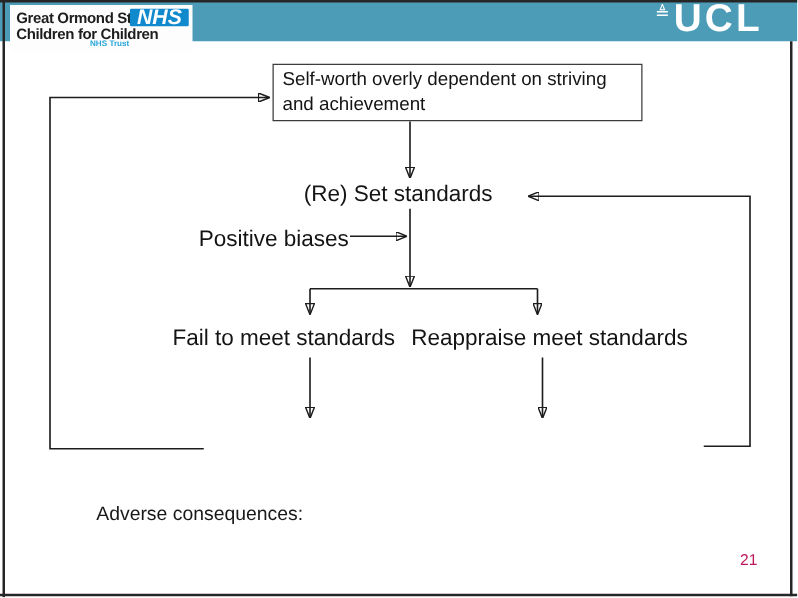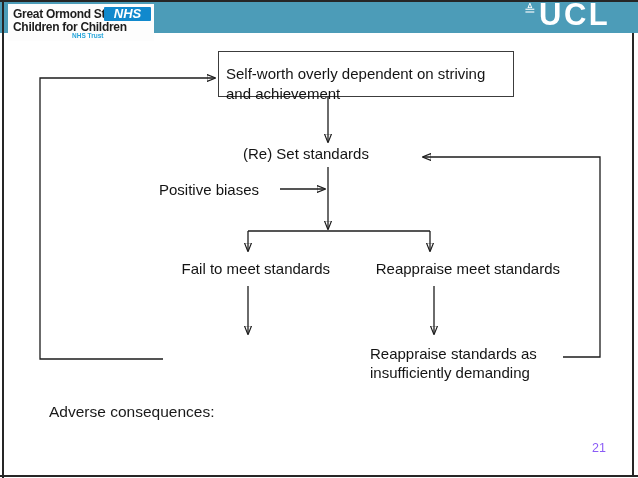--- a/index.html
+++ b/index.html
@@ -16,39 +16,39 @@
 
   
   .banner{position:absolute;left:0;top:0;width:638px;height:33px;}
 
   
   .gosh{position:absolute;left:8px;top:4px;width:146px;height:37px;background:#fdfdfd;}
   .gosh-line{position:absolute;left:5px;font-weight:bold;font-size:12px;letter-spacing:-0.3px;color:#1d1d1d;white-space:nowrap;}
   .gosh-line1{top:3px;}
   .gosh-line2{top:16px;}
   .nhs-badge{position:absolute;right:3px;top:3px;width:47px;height:14px;border-radius:1px;
-    color:#fff;font-style:italic;font-weight:bold;font-size:13px;text-align:center;line-height:14px;}
+    color:#fff;font-style:italic;font-weight:bold;font-size:17px;text-align:center;line-height:14px;}
   .nhs-trust{position:absolute;left:64px;top:28px;font-size:6.5px;font-weight:bold;}
 
   
   .ucl-dome{position:absolute;left:524px;top:3px;color:#fff;font-size:14px;line-height:14px;}
   .ucl-word{position:absolute;left:539px;top:-3px;color:#fff;font-weight:800;font-size:31px;letter-spacing:2.5px;}
 
   
-  .lbl{position:absolute;font-size:15px;color:#141414;white-space:nowrap;}
+  .lbl{position:absolute;font-size:18px;color:#141414;white-space:nowrap;}
   .topbox{
     position:absolute;left:218px;top:51px;width:296px;height:46px;box-sizing:border-box;
-    border:1.5px solid #3c3c3c;padding:12px 7px;font-size:15px;line-height:20px;color:#141414;background:#fff;
+    border:1.5px solid #3c3c3c;padding:2px 7px;font-size:15px;line-height:20px;color:#141414;background:#fff;
     white-space:normal;
   }
-  .center{text-align:right;margin-left:29px;}
+  .center{text-align:right;}
   .wrap{white-space:normal;line-height:19px;}
 
-  .footer-lbl{position:absolute;font-size:15.5px;color:#191919;white-space:nowrap;}
-  .pagenum{position:absolute;left:592px;top:441px;font-size:12.5px;color:#8b5cf6;}
+  .footer-lbl{position:absolute;font-size:15.5px;color:#191919;white-space:nowrap;margin-left:28px;}
+  .pagenum{position:absolute;left:592px;top:441px;font-size:12.5px;color:#be185d;}
 
   svg.connectors{position:absolute;left:0;top:0;}
   svg.connectors path{stroke:#1c1c1c;stroke-width:1.3;fill:none;}
 </style>
 </head>
 <body>
 
 <div class="stage">
 
   <div class="banner" style="background: rgb(76, 156, 184);"></div>
@@ -85,21 +85,20 @@
 
   <div class="lbl" style="left:243px;top:145px;">(Re) Set standards</div>
 
   <div class="lbl" style="left:159px;top:181px;">Positive biases</div>
 
   <div class="lbl center" style="left:138px;top:260px;width:163px;">Fail to meet standards</div>
 
   <div class="lbl center" style="left:329px;top:260px;width:202px;">Reappraise meet standards</div>
 
 
-  <div class="lbl wrap" style="left:370px;top:344px;width:172px;">Reappraise standards as insufficiently demanding</div>
 
   <div class="footer-lbl" style="left:49px;top:403px;">Adverse consequences:</div>
   <div class="pagenum">21</div>
 
   <div class="edge edge-top"></div>
   <div class="edge edge-left"></div>
   <div class="edge edge-right"></div>
   <div class="edge edge-bottom"></div>
 </div>
 

